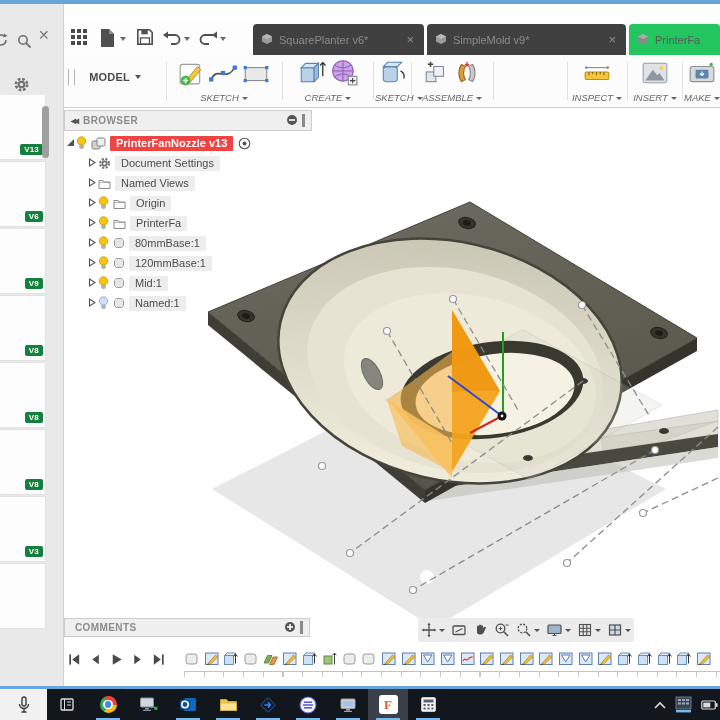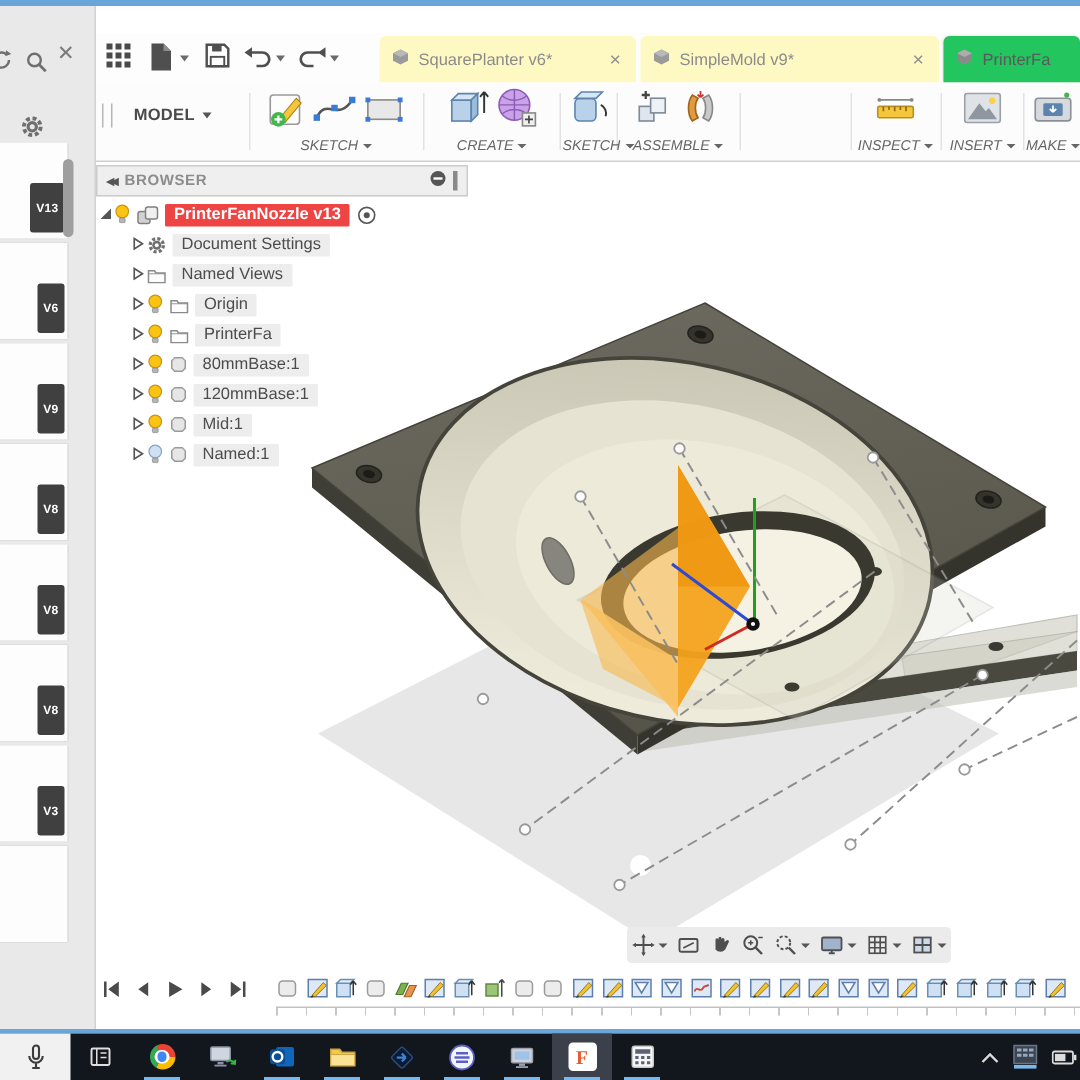--- a/index.html
+++ b/index.html
@@ -11,21 +11,21 @@
   #top-border{left:0;top:0;width:720px;height:4px;}
   #titlebar{left:0;top:4px;width:720px;height:18px;background:#fff;}
 
   
   #qt-row{left:64px;top:22px;width:656px;height:33px;background:#fdfdfd;}
   .qicon{position:absolute;top:6px;width:20px;height:20px;color:#4f4f4f;}
   .caret{position:absolute;width:0;height:0;border-left:3.5px solid transparent;
          border-right:3.5px solid transparent;border-top:4px solid #6a6a6a;top:15px;}
   .tab{position:absolute;top:2px;height:31px;border-radius:4px 4px 0 0;display:flex;
        align-items:center;padding:0 8px;box-sizing:border-box;font-size:11px;color:#8b8b8b;}
-  .tab.inactive{background:#fef9c3;}
+  .tab.inactive{background:#404040;}
   .tab.active{background:#22c55e;color:#5a5a5a;box-shadow:0 0 2px rgba(0,0,0,.15);}
   .tab .doc-cube{margin-right:6px;flex:0 0 auto;}
   .tab .tab-close{margin-left:auto;color:#8f8f8f;font-size:13px;line-height:13px;padding:0 2px;}
 
   
   #ribbon{left:64px;top:55px;width:656px;height:53px;background:#fcfcfc;border-bottom:1px solid #cfcfcf;box-sizing:border-box;}
   #drag-handle{left:68px;top:69px;width:5px;height:16px;border-left:1px solid #b5b5b5;border-right:1px solid #b5b5b5;}
   #model-btn{left:80px;top:62px;width:70px;height:30px;display:flex;align-items:center;justify-content:center;
              font-size:11px;font-weight:bold;color:#4a4a4a;letter-spacing:.2px;}
   #model-btn .dd{margin-left:5px;border-left:3.5px solid transparent;border-right:3.5px solid transparent;border-top:4px solid #555;width:0;height:0;}
@@ -33,22 +33,22 @@
   .rgroup .icons{display:flex;align-items:flex-end;justify-content:center;gap:4px;height:33px;}
   .rgroup .glabel{margin-top:2px;text-align:center;font-size:9.5px;color:#666;white-space:nowrap;}
   .rgroup .glabel .dd{display:inline-block;width:0;height:0;border-left:3px solid transparent;
       border-right:3px solid transparent;border-top:3.5px solid #666;margin-left:3px;vertical-align:middle;}
   .rsep{position:absolute;top:62px;height:38px;width:1px;background:#e2e2e2;}
 
   
   #data-panel{left:0;top:4px;width:64px;height:682px;background:#e9e9e9;border-right:1px solid #d2d2d2;box-sizing:border-box;}
   #dp-cards{position:absolute;left:0;top:91px;width:46px;height:594px;overflow:hidden;}
   .dp-card{position:relative;width:45px;height:64px;background:#fdfdfd;margin-bottom:3px;box-shadow:0 0 1px rgba(0,0,0,.18);}
-  .dp-badge{position:absolute;right:2px;bottom:4px;background:#404040;color:#fff;font-size:8px;font-weight:bold;
-            padding:12px 4px;border-radius:2px;letter-spacing:.2px;}
+  .dp-badge{position:absolute;right:2px;bottom:4px;background:#15803d;color:#fff;font-size:8px;font-weight:bold;
+            padding:1px 4px;border-radius:2px;letter-spacing:.2px;}
   #dp-scroll{left:42px;top:102px;width:7px;height:52px;background:#9f9f9f;border-radius:4px;}
   .dp-top-icon{position:absolute;color:#6f6f6f;}
 
   
   .panel-header{background:#efefef;border:1px solid #ccc;box-sizing:border-box;display:flex;align-items:center;
                 font-size:10px;font-weight:bold;color:#8c8c8c;letter-spacing:.4px;padding:0 6px;}
   #browser-header{left:64px;top:110px;width:248px;height:21px;}
   #browser-grip,#comments-grip{width:3px;height:13px;background:#8a8a8a;margin-left:4px;}
   #tree{left:64px;top:133px;width:250px;}
   .trow{height:20px;display:flex;align-items:center;font-size:11px;color:#4c4c4c;}
@@ -607,20 +607,31 @@
             <svg width="12" height="12" viewBox="0 0 12 12">
               <path d="M3.5 1.5 h5 L10.5 3.5 v5 L8.5 10.5 h-5 L1.5 8.5 v-5 Z" fill="#e6e6e6" stroke="#9a9a9a"></path>
               <path d="M3.5 1.5 L1.5 3.5 M8.5 1.5 L10.5 3.5" stroke="#bbb" stroke-width="0.6"></path>
             </svg>
           </span>
           <span class="tchip">Named:1</span>
         </div>
       </div>
   </div>
 
+  <div class="abs panel-header" id="comments-bar">
+    <span style="margin-left:4px;">COMMENTS</span>
+    <span style="margin-left:auto;display:flex;align-items:center;">
+      <span><svg width="12" height="12" viewBox="0 0 12 12">
+            <circle cx="6" cy="6" r="5" fill="#555"></circle>
+            <rect x="3" y="5.2" width="6" height="1.6" fill="#fff"></rect>
+            <rect x="5.2" y="3" width="1.6" height="6" fill="#fff"></rect>
+          </svg></span>
+      <span id="comments-grip"></span>
+    </span>
+  </div>
 
   <div class="abs" id="nav-toolbar">
     <span class="nav-item">
       <svg width="16" height="16" viewBox="0 0 16 16" stroke="#4f4f4f" fill="none" stroke-width="1.3">
         <path d="M8 2 v12 M2 8 h12"></path>
           <polygon points="8,0.5 6.5,3 9.5,3" fill="#4f4f4f" stroke="none"></polygon>
         <polygon points="8,15.5 6.5,13 9.5,13" fill="#4f4f4f" stroke="none"></polygon>
         <polygon points="0.5,8 3,6.5 3,9.5" fill="#4f4f4f" stroke="none"></polygon>
         <polygon points="15.5,8 13,6.5 13,9.5" fill="#4f4f4f" stroke="none"></polygon>
         </svg>

